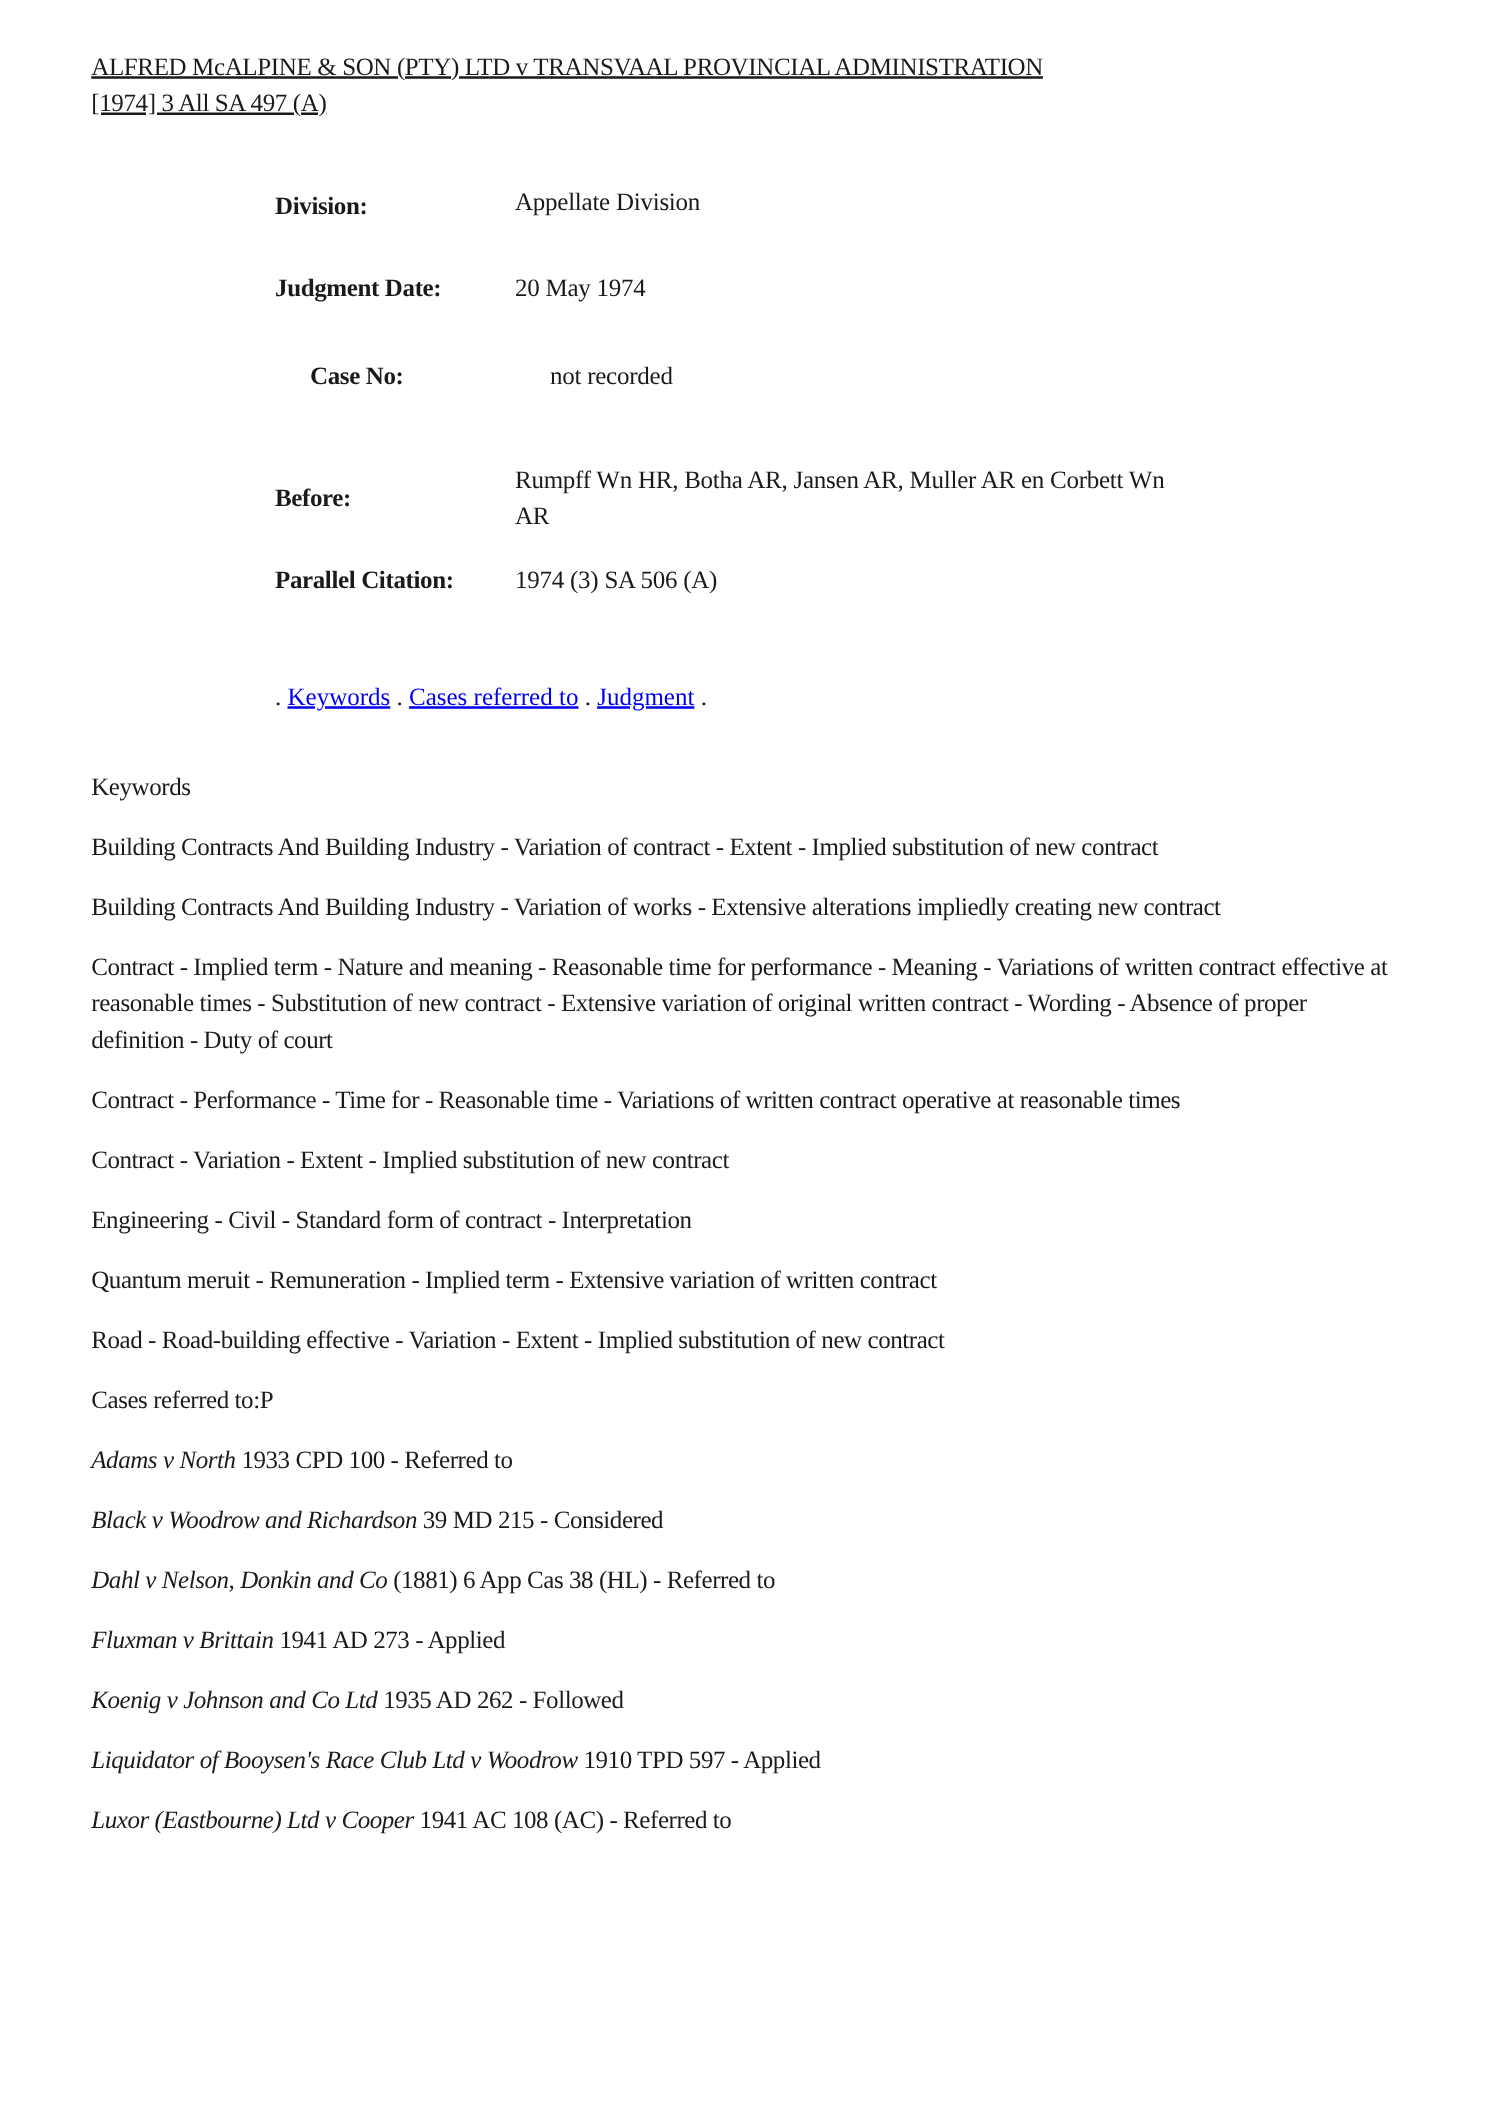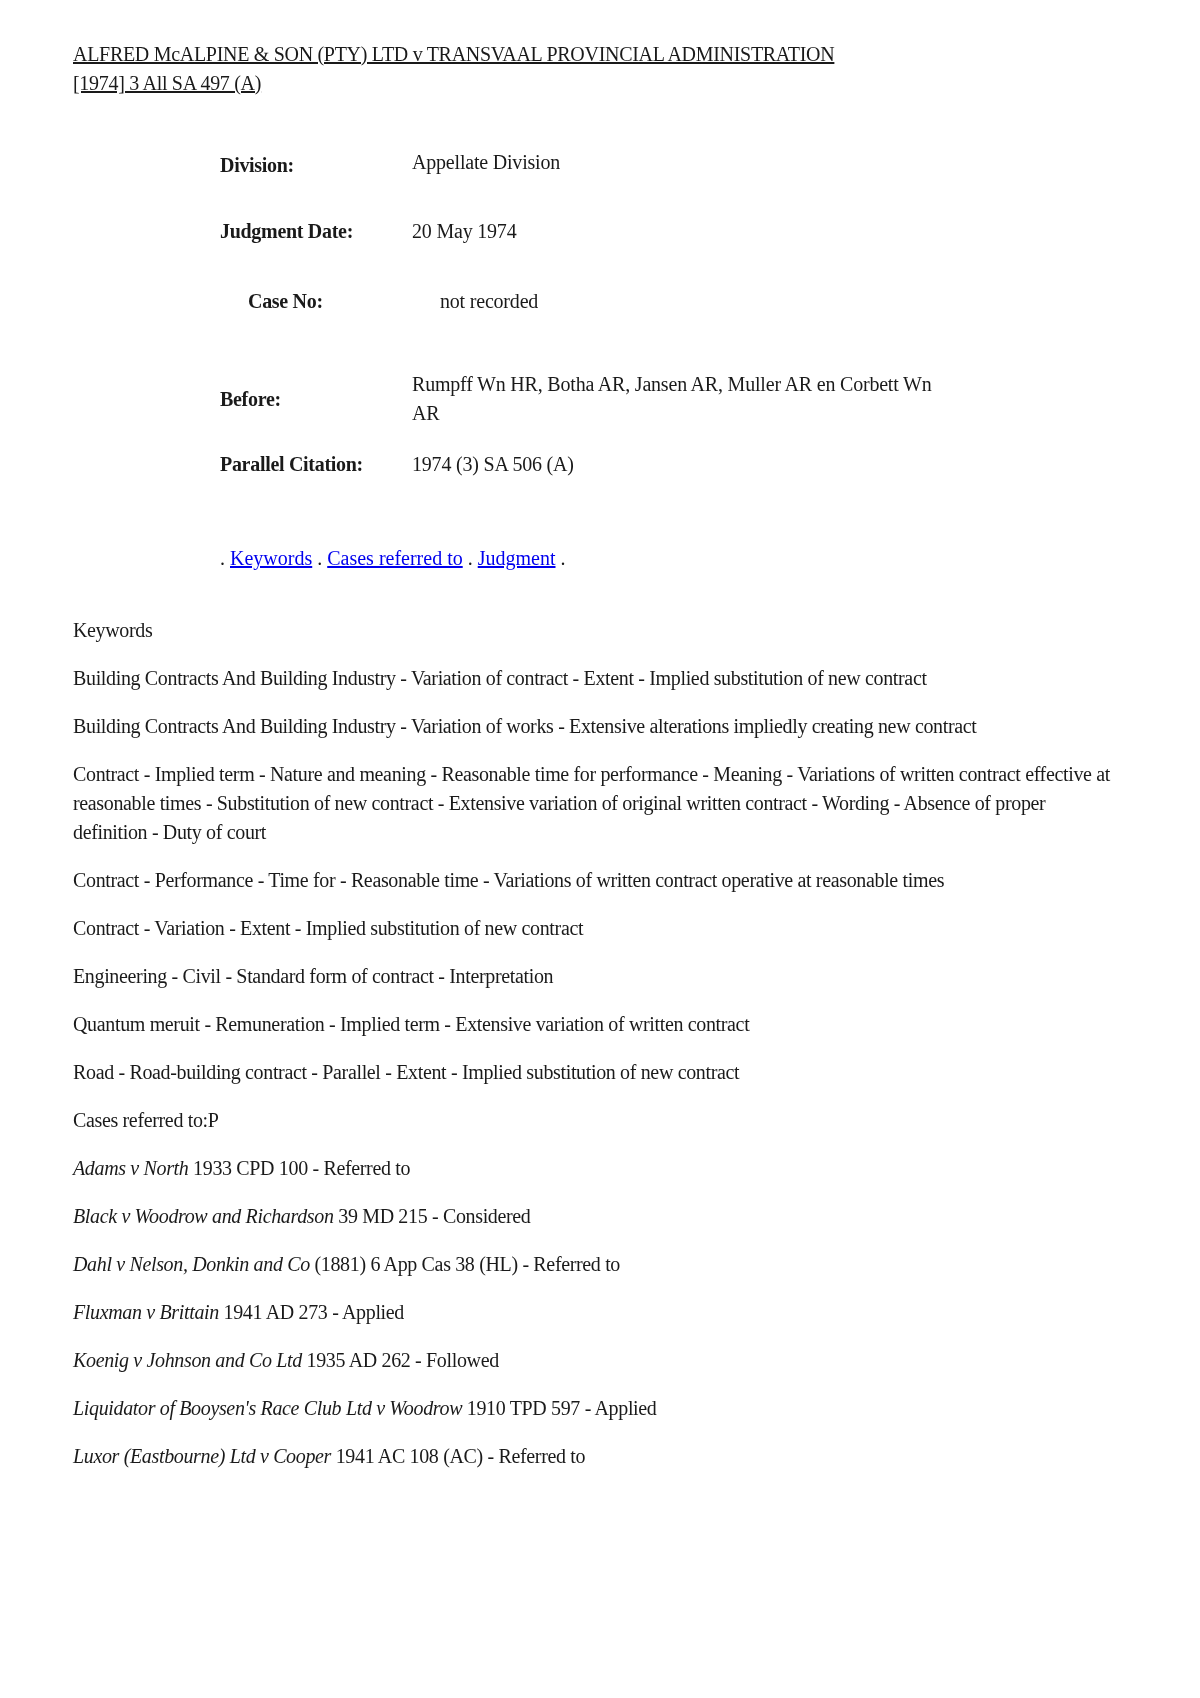--- a/index.html
+++ b/index.html
@@ -122,21 +122,21 @@
 
   <div class="body-section">
     <p class="para">Keywords</p>
     <p class="para">Building Contracts And Building Industry - Variation of contract - Extent - Implied substitution of new contract</p>
     <p class="para">Building Contracts And Building Industry - Variation of works - Extensive alterations impliedly creating new contract</p>
     <p class="para">Contract - Implied term - Nature and meaning - Reasonable time for performance - Meaning - Variations of written contract effective at reasonable times - Substitution of new contract - Extensive variation of original written contract - Wording - Absence of proper definition - Duty of court</p>
     <p class="para">Contract - Performance - Time for - Reasonable time - Variations of written contract operative at reasonable times</p>
     <p class="para">Contract - Variation - Extent - Implied substitution of new contract</p>
     <p class="para">Engineering - Civil - Standard form of contract - Interpretation</p>
     <p class="para">Quantum meruit - Remuneration - Implied term - Extensive variation of written contract</p>
-    <p class="para">Road - Road-building contract - Parallel - Extent - Implied substitution of new contract</p>
+    <p class="para">Road - Road-building effective - Variation - Extent - Implied substitution of new contract</p>
 
     <p class="para">Cases referred to:P</p>
 
     <p class="para"><i>Adams v North</i><span> 1933 CPD 100 - Referred to</span></p>
     <p class="para"><i>Black v Woodrow and Richardson</i><span> 39 MD 215 - Considered</span></p>
     <p class="para"><i>Dahl v Nelson, Donkin and Co</i><span> (1881) 6 App Cas 38 (HL) - Referred to</span></p>
     <p class="para"><i>Fluxman v Brittain</i><span> 1941 AD 273 - Applied</span></p>
     <p class="para"><i>Koenig v Johnson and Co Ltd</i><span> 1935 AD 262 - Followed</span></p>
     <p class="para"><i>Liquidator of Booysen's Race Club Ltd v Woodrow</i><span> 1910 TPD 597 - Applied</span></p>
     <p class="para"><i>Luxor (Eastbourne) Ltd v Cooper</i><span> 1941 AC 108 (AC) - Referred to</span></p>

